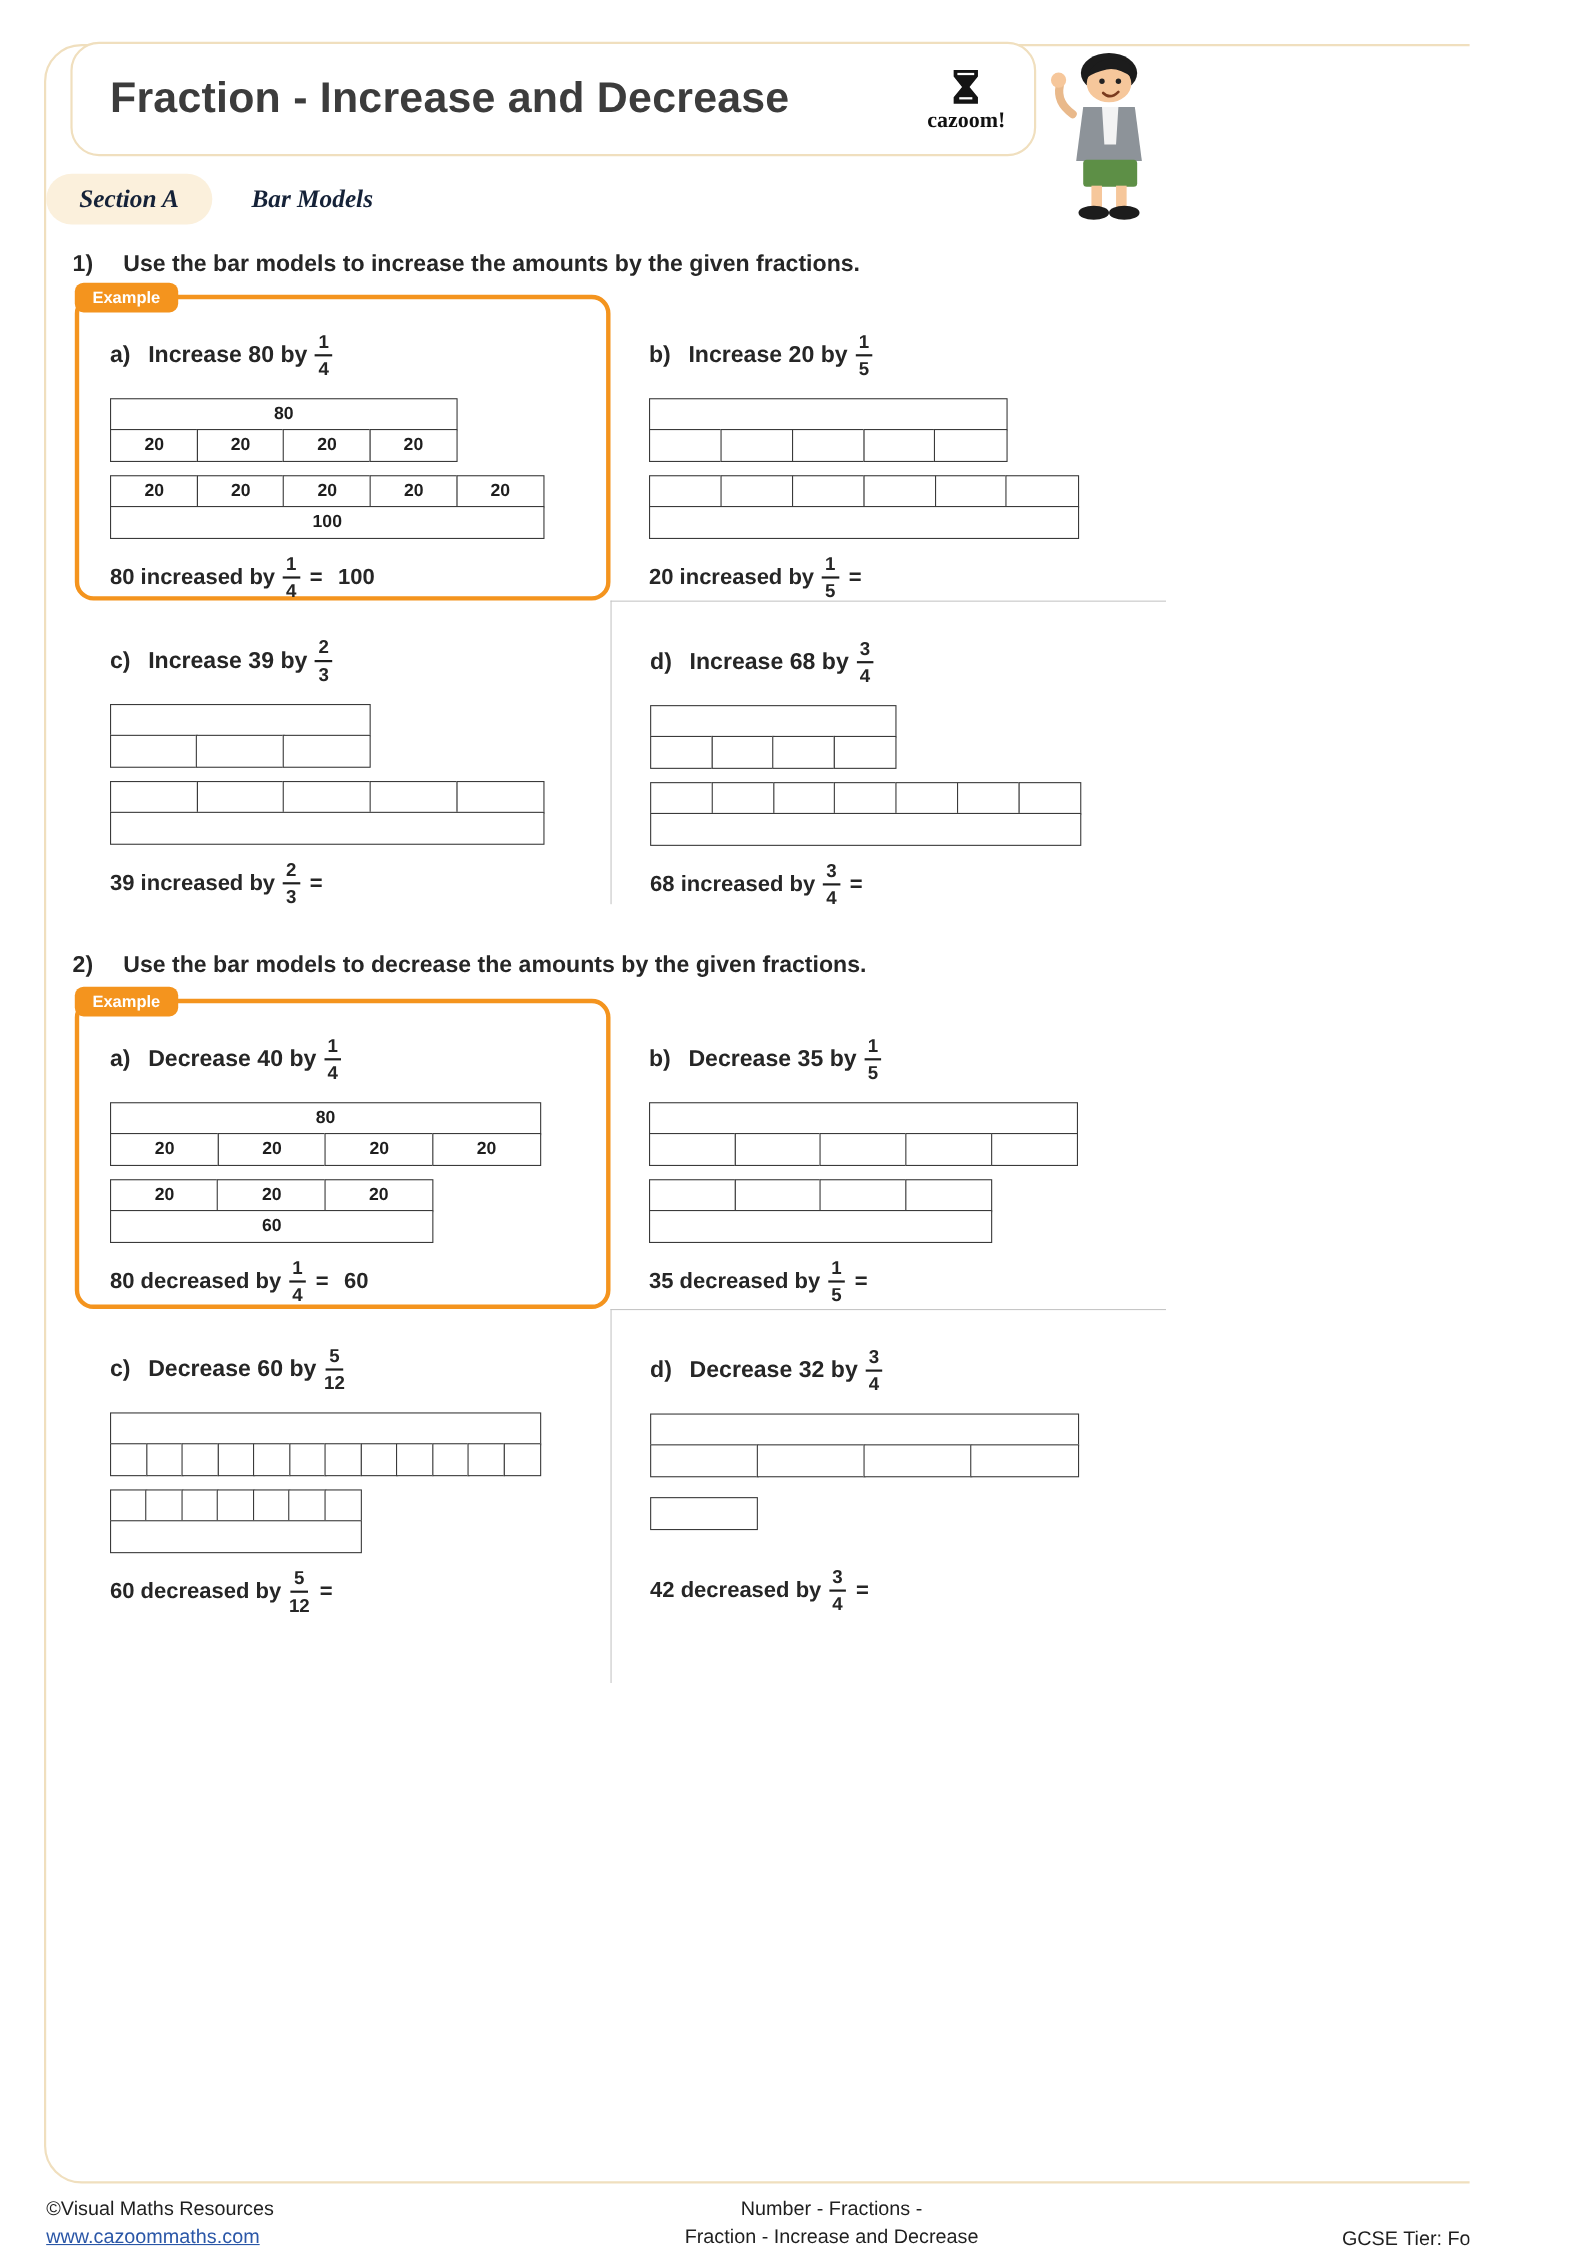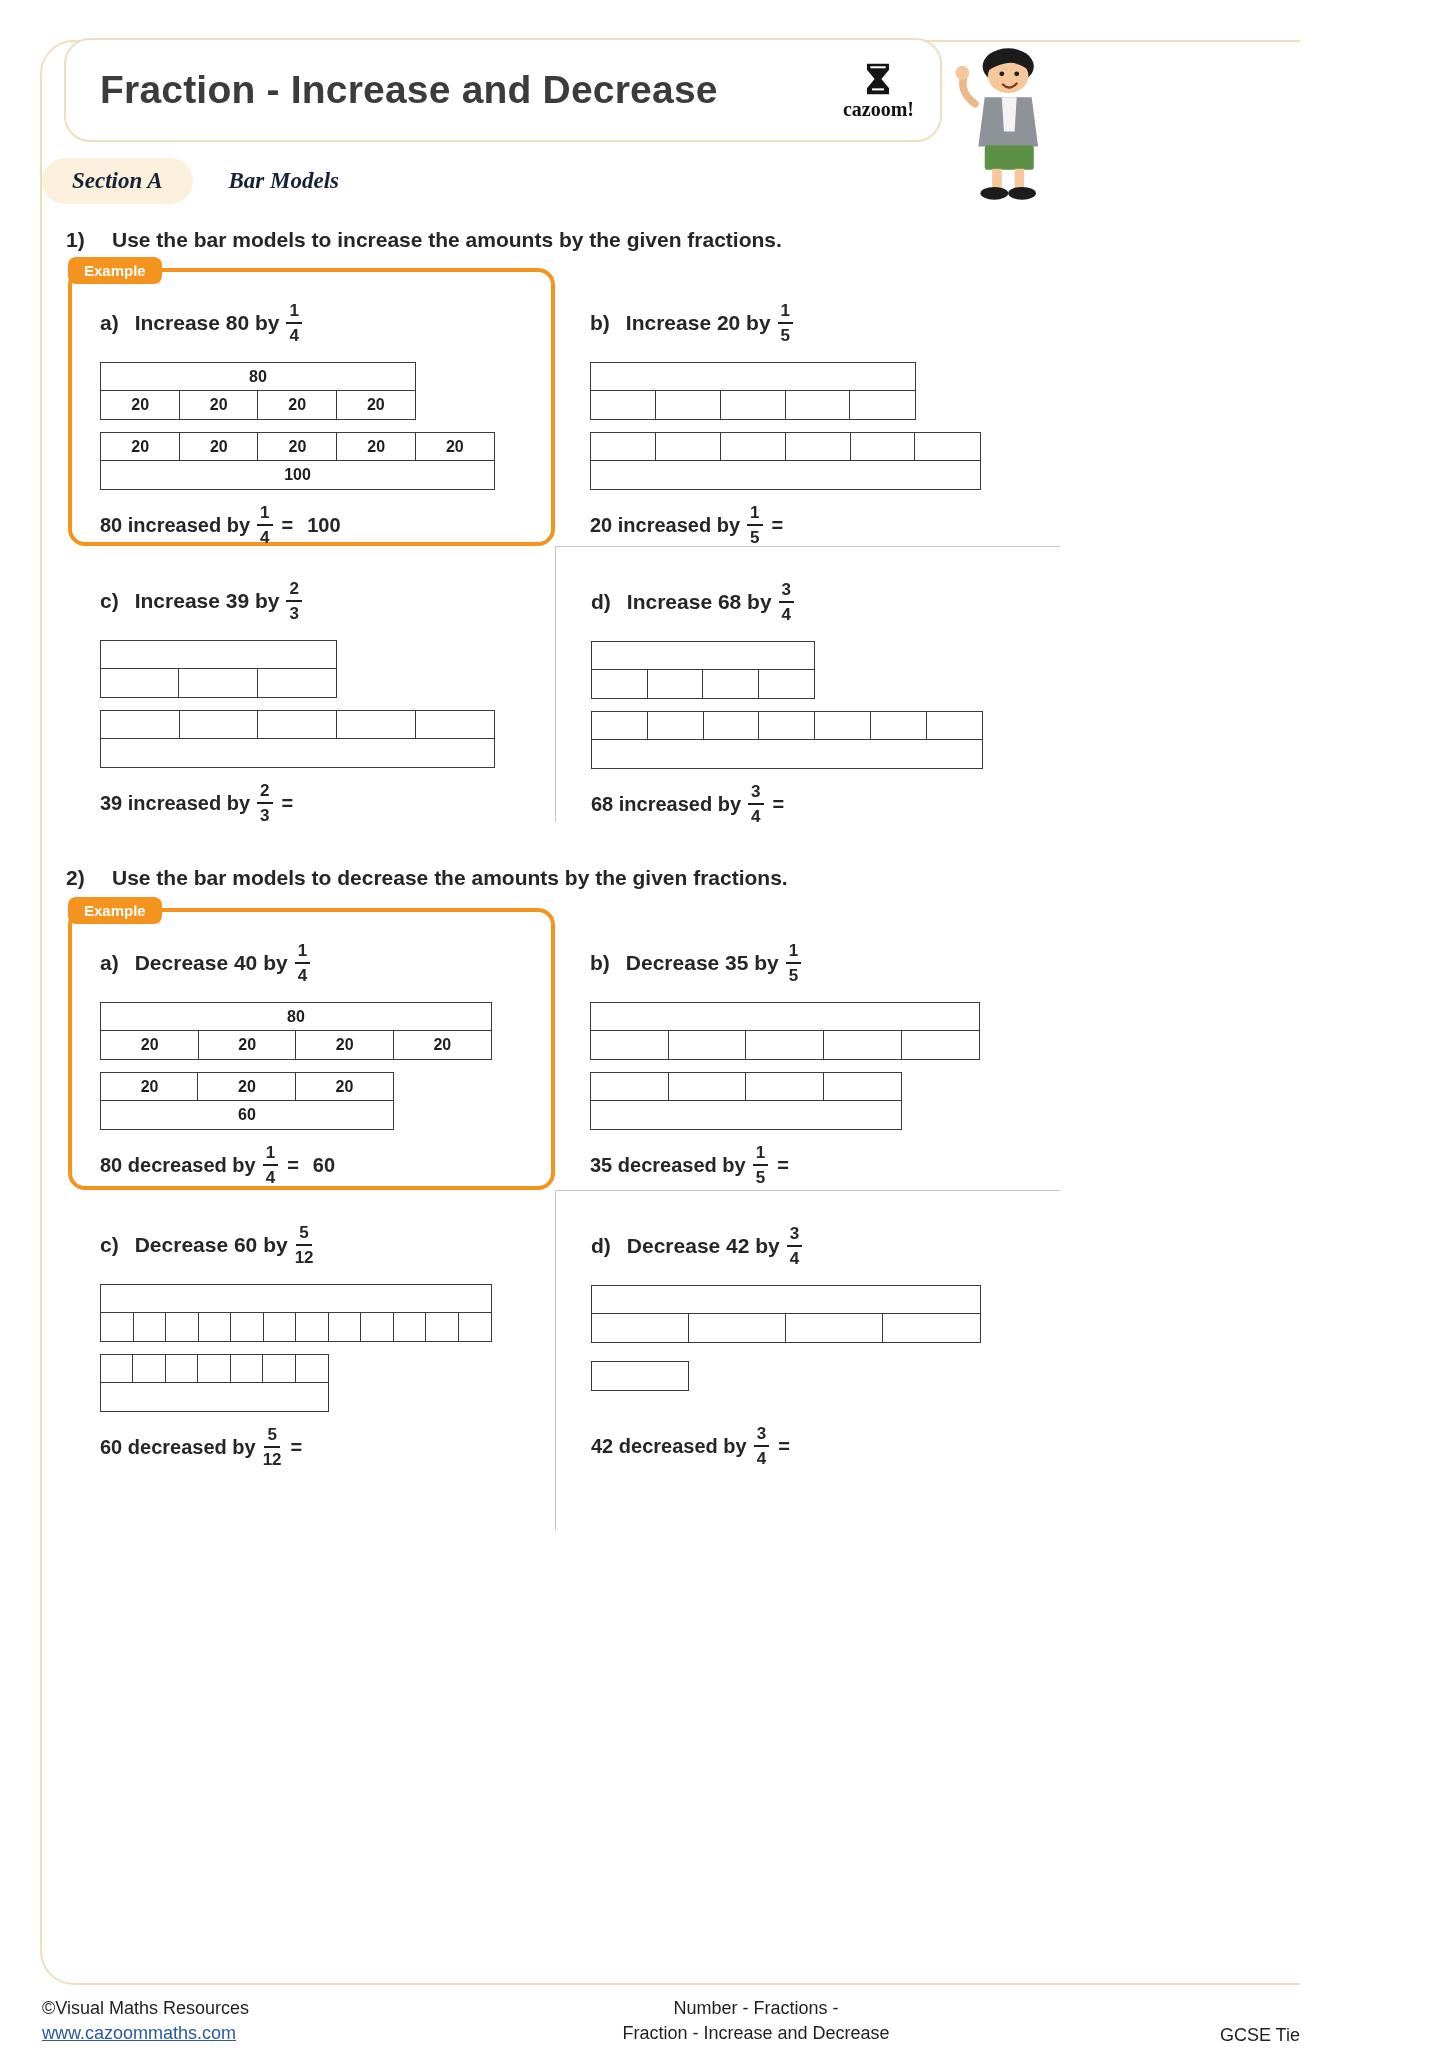--- a/index.html
+++ b/index.html
@@ -1,17 +1,17 @@
 <!DOCTYPE html>
 <html><head>
 <meta charset="utf-8">
 <style>
   html,body{margin:0;padding:0;background:#ffffff;}
   .sheet{position:relative;width:1300px;height:2048px;background:#fff;overflow:hidden;
-         font-family:"Liberation Sans","DejaVu Sans",sans-serif;color:#262626;}
+         font-family:"Liberation Sans","DejaVu Sans",sans-serif;color:#262626;padding-left:36px;}
 
   
   .frame{position:absolute;top:40px;left:40px;width:1363px;height:1945px;
          border:2.5px solid #F0DFBE;border-radius:34px;box-sizing:border-box;}
 
   
   .header-box{position:absolute;top:38px;left:64px;width:878px;height:104px;
               border:2.5px solid #F0DFBE;border-radius:26px;background:#fff;
               display:flex;align-items:center;justify-content:space-between;
               padding:0 26px 0 34px;box-sizing:border-box;z-index:2;}
@@ -446,21 +446,21 @@
           <span class="eq">=</span>
           <span class="answer"></span>
         </div>
       </div>
     </div>
 
     <div class="cell cell-d">
       <div class="part">
         <div class="part-head">
           <span class="letter">d)</span>
-          <span>Decrease 42 by</span>
+          <span>Decrease 32 by</span>
           <span class="frac">
             <span class="num">3</span>
             <span class="den">4</span>
           </span>
         </div>
         <div class="bars">
             <div class="bar-row" style="width: 390px; margin-top: 0px;">
               <div class="bar-cell"></div>
             </div>
             <div class="bar-row" style="width: 390px; margin-top: -2px;">

